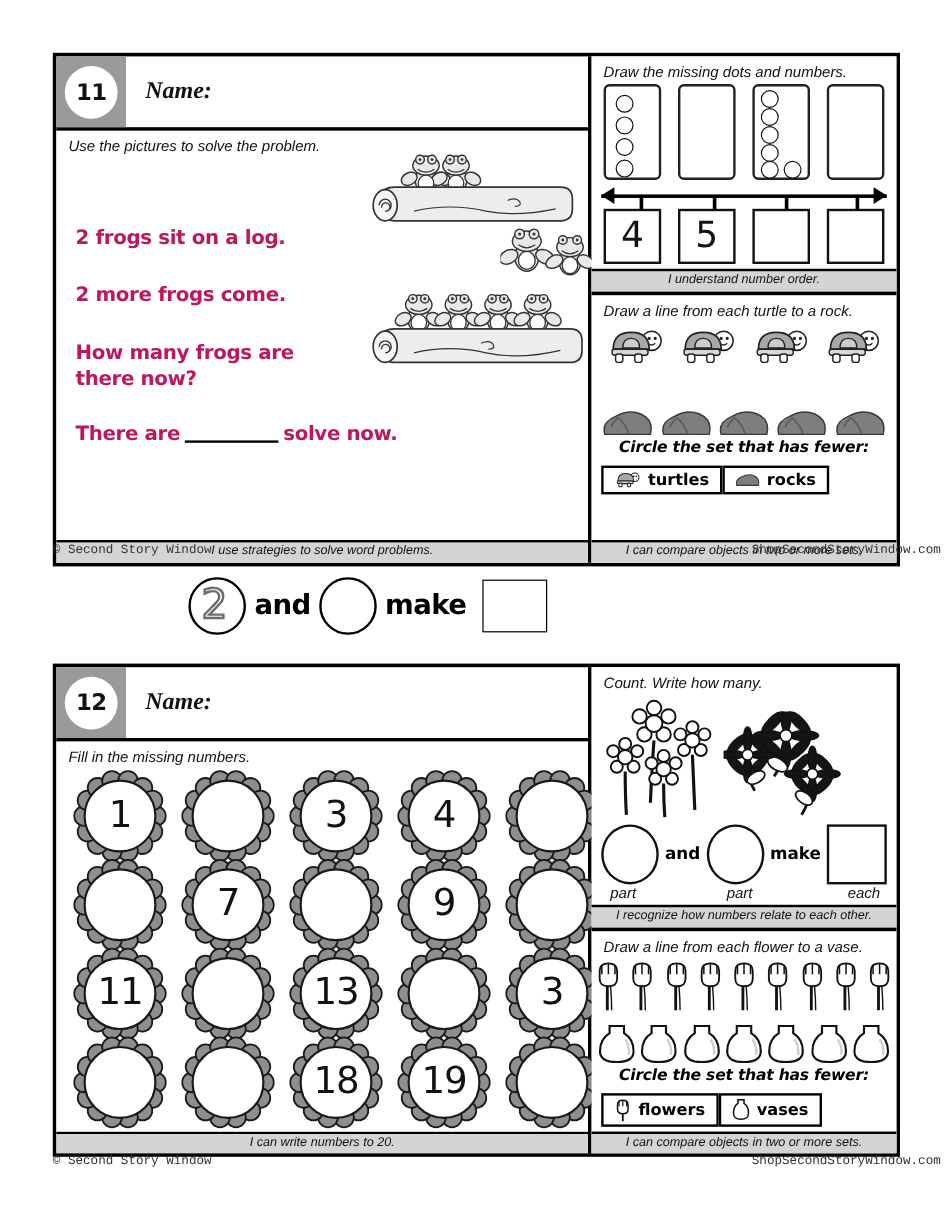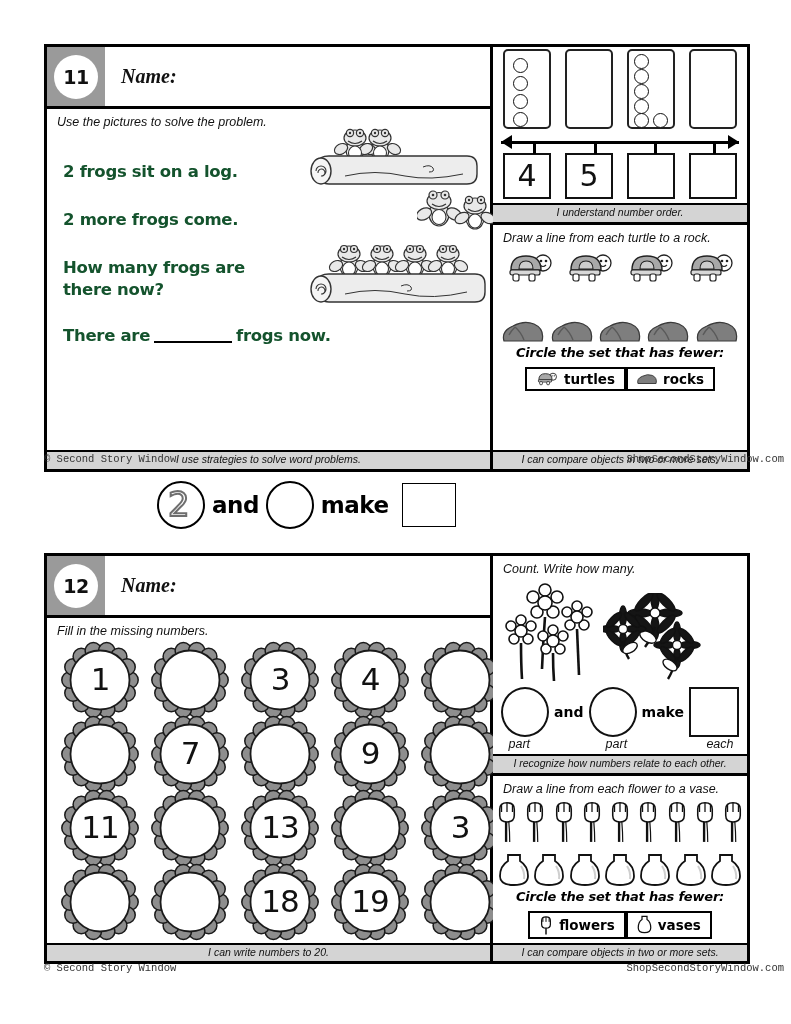--- a/index.html
+++ b/index.html
@@ -76,23 +76,24 @@
   }
   .ws-right .panel-sep { border-top: 3px solid #000; }
 
   
   .wp-body { position: relative; height: 320px; }
   .wp-line {
     position: absolute;
     font-family: "DejaVu Sans", sans-serif;
     font-weight: bold;
     font-size: 16.5px;
-    color: #14532d;
+    color: #be185d;
     letter-spacing: -0.3px;
     line-height: 1.25;
+    margin-top: 26px;
   }
   .blank-line {
     display: inline-block;
     width: 78px;
     border-bottom: 2.5px solid #000;
     margin: 0 4px;
     vertical-align: -2px;
   }
 
   .eq-row {
@@ -181,21 +182,21 @@
   }
   .cmp-heading {
     text-align: center;
     font-family: "DejaVu Sans", sans-serif;
     font-weight: bold; font-style: italic;
     font-size: 13px; color: #000;
     margin: 2px 0 3px;
     letter-spacing: -0.2px;
   }
   .cmp-choices {
-    display: flex; justify-content: center;
+    display: flex; justify-content: flex-start;
     padding: 4px 8px 4px;
   }
   .cmp-chip {
     border: 2px solid #000; background: #fff;
     display: flex; align-items: center; gap: 6px;
     padding: 2px 9px;
   }
   .cmp-chip .lbl {
     font-family: "DejaVu Sans", sans-serif;
     font-weight: bold; font-size: 13.5px; color: #000;
@@ -269,21 +270,21 @@
       <div class="panel-prompt">Use the pictures to solve the problem.</div>
 
       <div class="wp-body">
 
         <div class="wp-line" style="left:16px; top:32px;">2 frogs sit on a log.</div>
         <div class="wp-line" style="left:16px; top:80px;">2 more frogs come.</div>
         <div class="wp-line" style="left:16px; top:128px;">How many frogs are</div>
         <div class="wp-line" style="left:16px; top:150px;">there now?</div>
 
         <div class="wp-line" style="left:16px; top:196px;">
-          <span>There are</span><span class="blank-line"></span><span>frogs now.</span>
+          <span>There are</span><span class="blank-line"></span><span>solve now.</span>
         </div>
 
         <svg class="frogpic" style="left:258px; top:-6px;" width="174" height="62" viewBox="0 0 174 62">
           <g fill="#e9e9e9" stroke="#333" stroke-width="1.2">
             <ellipse cx="50" cy="26" rx="9" ry="11"></ellipse>
               <ellipse cx="75" cy="26" rx="9" ry="11"></ellipse>
             <ellipse cx="36" cy="25" rx="7" ry="5" transform="rotate(-28 36 25)"></ellipse>
             <ellipse cx="64" cy="25" rx="7" ry="5" transform="rotate(28 64 25)"></ellipse>
             <ellipse cx="61" cy="25" rx="7" ry="5" transform="rotate(-28 61 25)"></ellipse>
             <ellipse cx="89" cy="25" rx="7" ry="5" transform="rotate(28 89 25)"></ellipse>
@@ -415,20 +416,21 @@
         <div class="eq-box"></div>
       </div>
     </div>
 
     <div class="std-bar">I use strategies to solve word problems.</div>
   </div>
 
   <div class="ws-right">
 
     <div class="panel">
+      <div class="panel-prompt">Draw the missing dots and numbers.</div>
 
       <div class="frames-row">
         <div class="frame">
           <span class="dot" style="left:8px; top:7px;"></span>
           <span class="dot" style="left:8px; top:25px;"></span>
           <span class="dot" style="left:8px; top:43px;"></span>
           <span class="dot" style="left:8px; top:61px;"></span>
         </div>
         <div class="frame"></div>
         <div class="frame">

